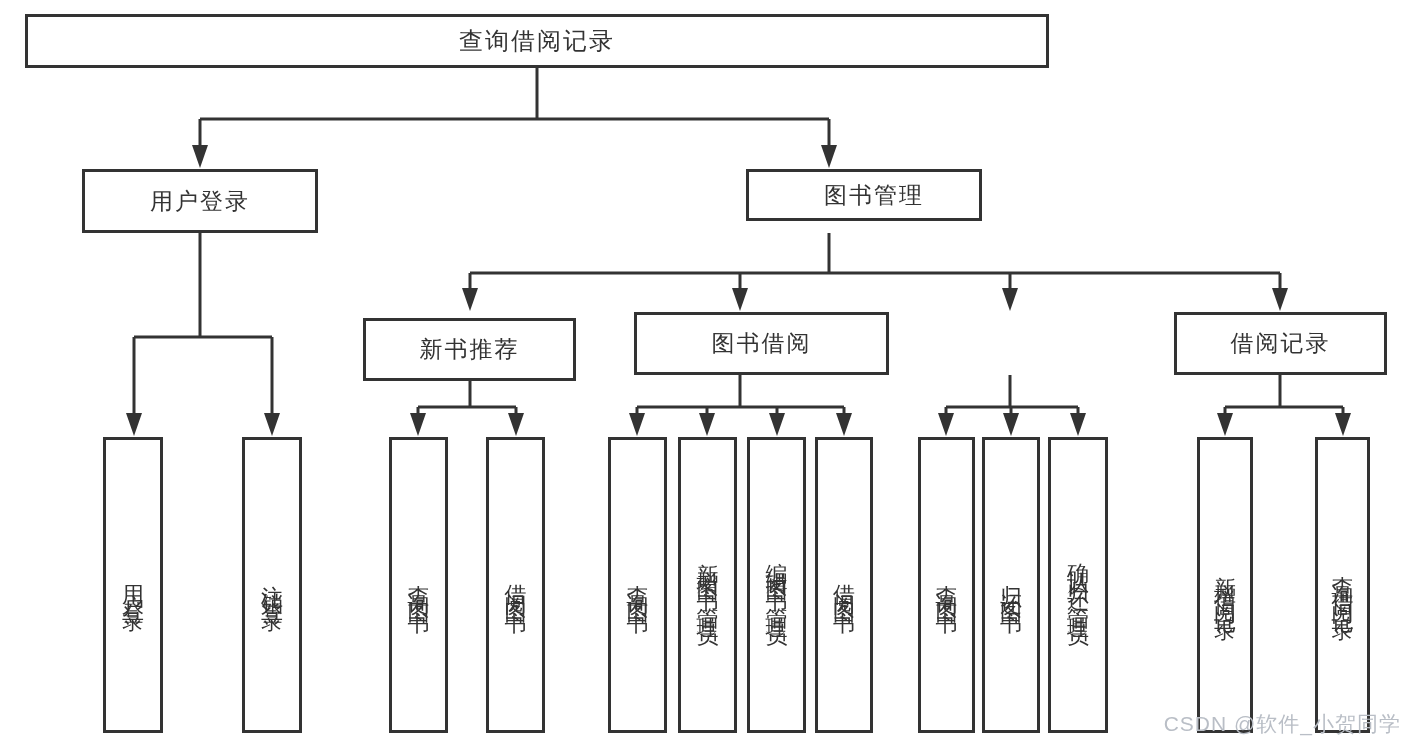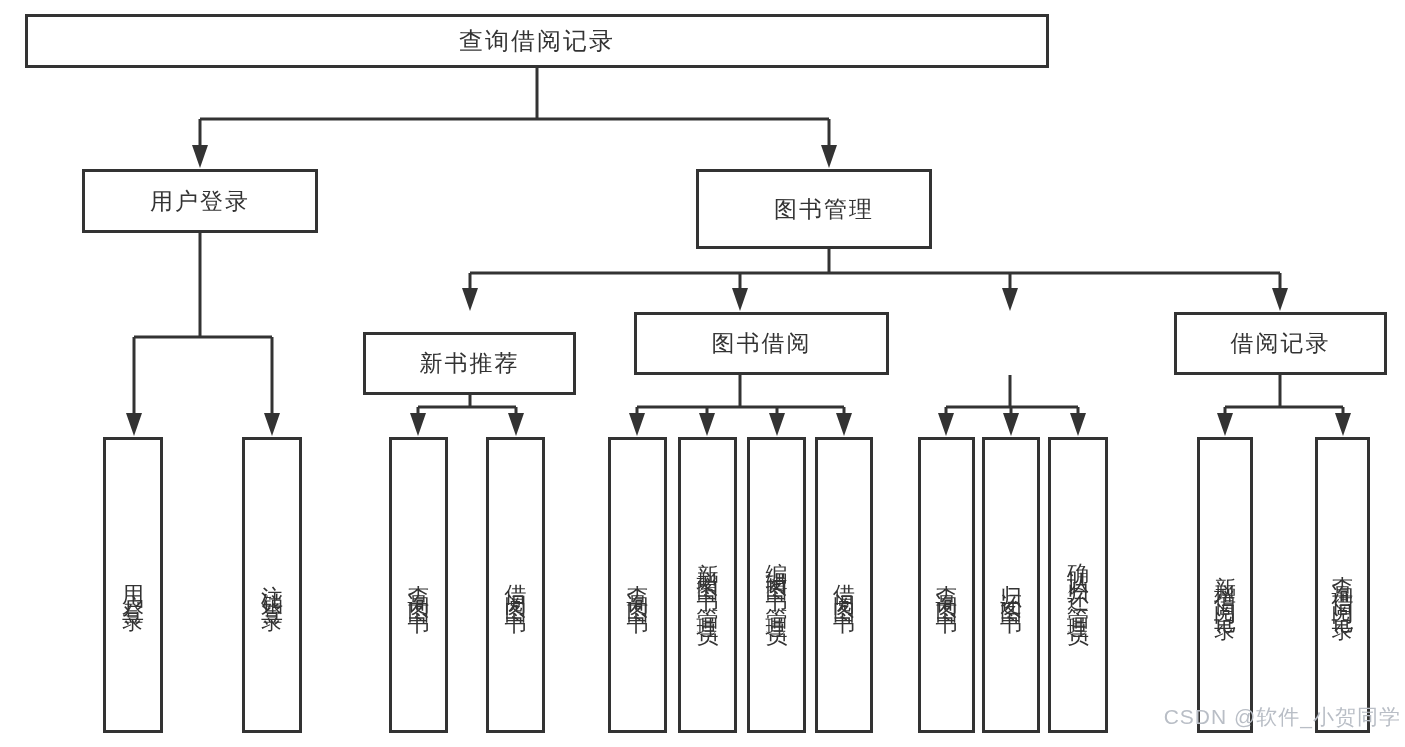--- a/index.html
+++ b/index.html
@@ -14,21 +14,21 @@
     display:flex; align-items:center; justify-content:center;
     text-align:center;
   }
   .h { font-size:23px; letter-spacing:2px; }
   .root { font-size:24px; }
   .v {
     writing-mode:vertical-rl; text-orientation:mixed;
     font-size:22px; letter-spacing:9px; line-height:1;
   }
   .watermark {
-    position:absolute; right:4px; bottom:16px;
+    position:absolute; right:4px; bottom:9px;
     font-size:21px; color:#b9bec6; letter-spacing:1px;
     white-space:nowrap;
   }
 </style>
 </head>
 <body>
 
 <div id="canvas">
 
   <svg id="connectors" viewBox="0 0 1405 747" xmlns="http://www.w3.org/2000/svg">
@@ -111,23 +111,23 @@
       <path d="M1003,413 L1019,413 L1011,436 Z"></path>
       <path d="M1070,413 L1086,413 L1078,436 Z"></path>
       <path d="M1217,413 L1233,413 L1225,436 Z"></path>
       <path d="M1335,413 L1351,413 L1343,436 Z"></path>
     </g>
   </svg>
 
   <div class="node h root" style="left:25px; top:14px; width:1024px; height:54px;">查询借阅记录</div>
 
   <div class="node h" style="left:82px; top:169px; width:236px; height:64px;">用户登录</div>
-  <div class="node h" style="left:696px; top:169px; width:236px; height:80px;padding-left:20px;">图书管理</div>
+  <div class="node h" style="left:746px; top:169px; width:236px; height:52px;padding-left:20px;">图书管理</div>
 
-  <div class="node h" style="left:363px; top:332px; width:213px; height:63px;">新书推荐</div>
+  <div class="node h" style="left:363px; top:318px; width:213px; height:63px;">新书推荐</div>
   <div class="node h" style="left:634px; top:312px; width:255px; height:63px;">图书借阅</div>
   <div class="node h" style="left:1174px; top:312px; width:213px; height:63px;">借阅记录</div>
 
   <div class="node v" style="left:103px; top:437px; width:60px; height:296px;">用户登录</div>
   <div class="node v" style="left:242px; top:437px; width:60px; height:296px;">注销登录</div>
 
   <div class="node v" style="left:389px; top:437px; width:59px; height:296px;">查询图书</div>
   <div class="node v" style="left:486px; top:437px; width:59px; height:296px;">借阅图书</div>
 
   <div class="node v" style="left:608px; top:437px; width:59px; height:296px;">查询图书</div>

